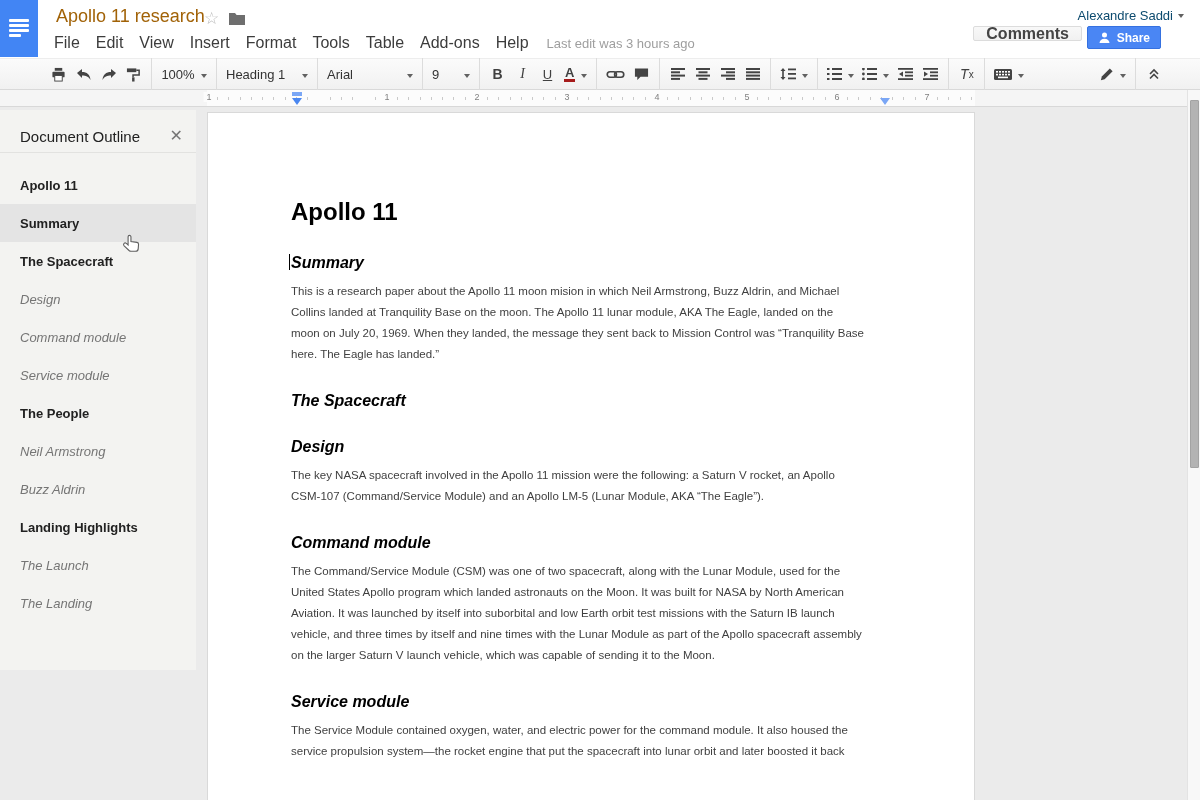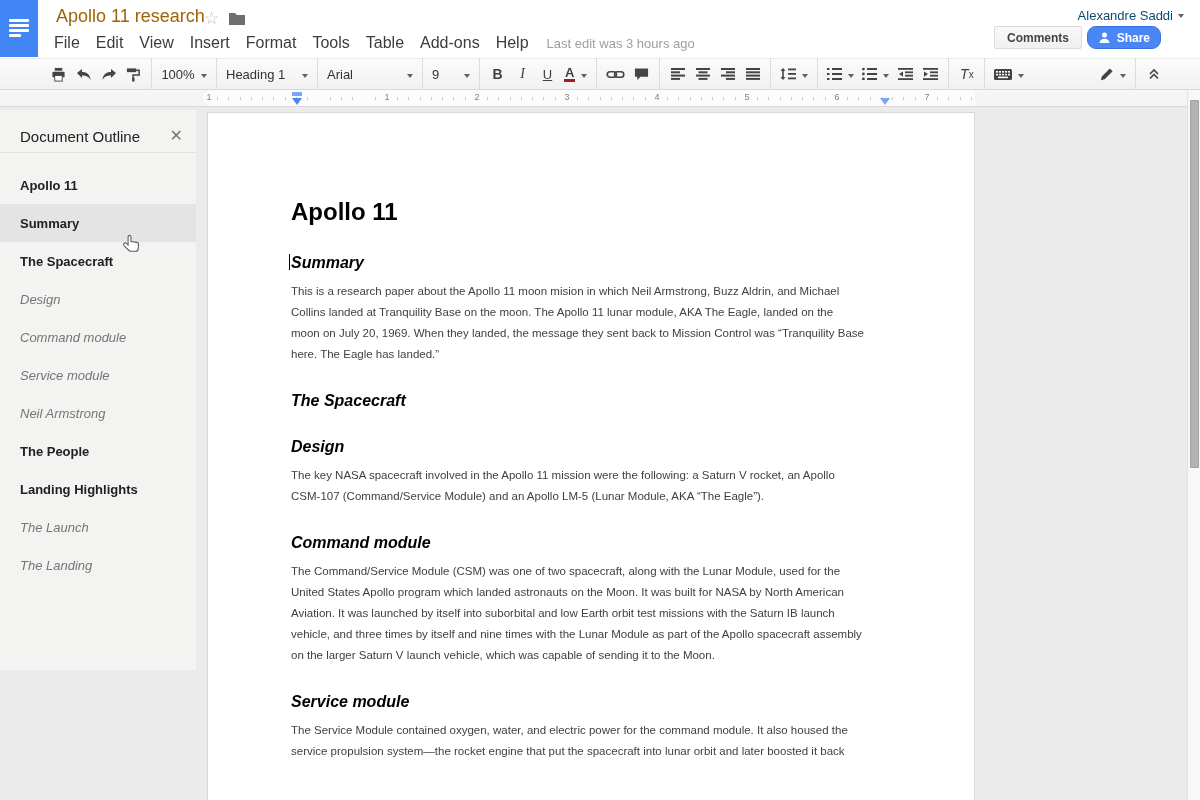--- a/index.html
+++ b/index.html
@@ -14,25 +14,25 @@
   .docs-icon .l2 { top:24px; width:20px; }
   .docs-icon .l3 { top:29px; width:20px; }
   .docs-icon .l4 { top:34px; width:12px; }
   .doc-title { position:absolute; left:56px; top:6px; font-size:18px; color:#a16207; white-space:nowrap; }
   .star { position:absolute; left:204px; top:8px; font-size:17px; color:#bdbdbd; cursor:default; }
   .folder { position:absolute; left:229px; top:12px; }
   .menu-row { position:absolute; left:46px; top:32px; display:flex; align-items:center; height:22px; }
   .menu-item { font-size:16px; color:#3c3c3c; padding:0 8px; cursor:default;margin-top:45px; }
   .last-edit { font-size:13px; color:#9e9e9e; margin-left:10px; white-space:nowrap; }
   .user-name { position:absolute; right:16px; top:8px; font-size:13px; color:#0c4a6e; display:flex; align-items:center; gap:5px; }
-  .btn-comments { position:absolute; right:118px; top:26px; height:23px; padding:0 12px; font-size:12px; font-weight:bold;
+  .btn-comments { position:absolute; right:118px; top:26px; height:15px; padding:0 12px; font-size:16px; font-weight:bold;
     color:#444; background:linear-gradient(#f8f8f8,#f1f1f1); border:1px solid #dcdcdc; border-radius:2px;
     display:flex; align-items:center; }
   .btn-share { position:absolute; right:39px; top:26px; height:23px; padding:0 10px; font-size:12px; font-weight:bold;
-    color:#fff; background:#4a86f4; border:1px solid #3571e0; border-radius:9px; display:flex; align-items:center; gap:6px; }
+    color:#fff; background:#4a86f4; border:1px solid #3571e0; border-radius:2px; display:flex; align-items:center; gap:6px; }
 
   
   .toolbar { position:absolute; left:0; top:58px; width:1200px; height:32px;
     background:linear-gradient(#fbfbfb,#f1f1f1); border-top:1px solid #ededed; border-bottom:1px solid #d9d9d9;
     display:flex; align-items:center; padding-left:46px; }
   .tbtn { height:24px; min-width:25px; display:flex; align-items:center; justify-content:center; padding:0 4px;
     color:#404040; font-size:13px; border-radius:2px; }
   .tsep { width:1px; height:32px; background:#dcdcdc; margin:0 5px; }
   .dd { width:0; height:0; border:3.5px solid transparent; border-top:4px solid #616161; margin-left:6px; margin-top:6px; }
   .tlabel { font-size:13px; color:#333; white-space:nowrap; }
@@ -370,28 +370,31 @@
         </div>
 
         <div class="outline-item italic">
           <span>Command module</span>
         </div>
 
         <div class="outline-item italic">
           <span>Service module</span>
         </div>
 
-        <div class="outline-item italic">
-          <span>Neil Armstrong</span>
-        </div>
-
         <div class="outline-item bold">
           <span>The People</span>
         </div>
 
+        <div class="outline-item italic">
+          <span>Neil Armstrong</span>
+        </div>
+
+        <div class="outline-item italic">
+          <span>Buzz Aldrin</span>
+        </div>
 
         <div class="outline-item bold">
           <span>Landing Highlights</span>
         </div>
 
         <div class="outline-item italic">
           <span>The Launch</span>
         </div>
 
         <div class="outline-item italic">

